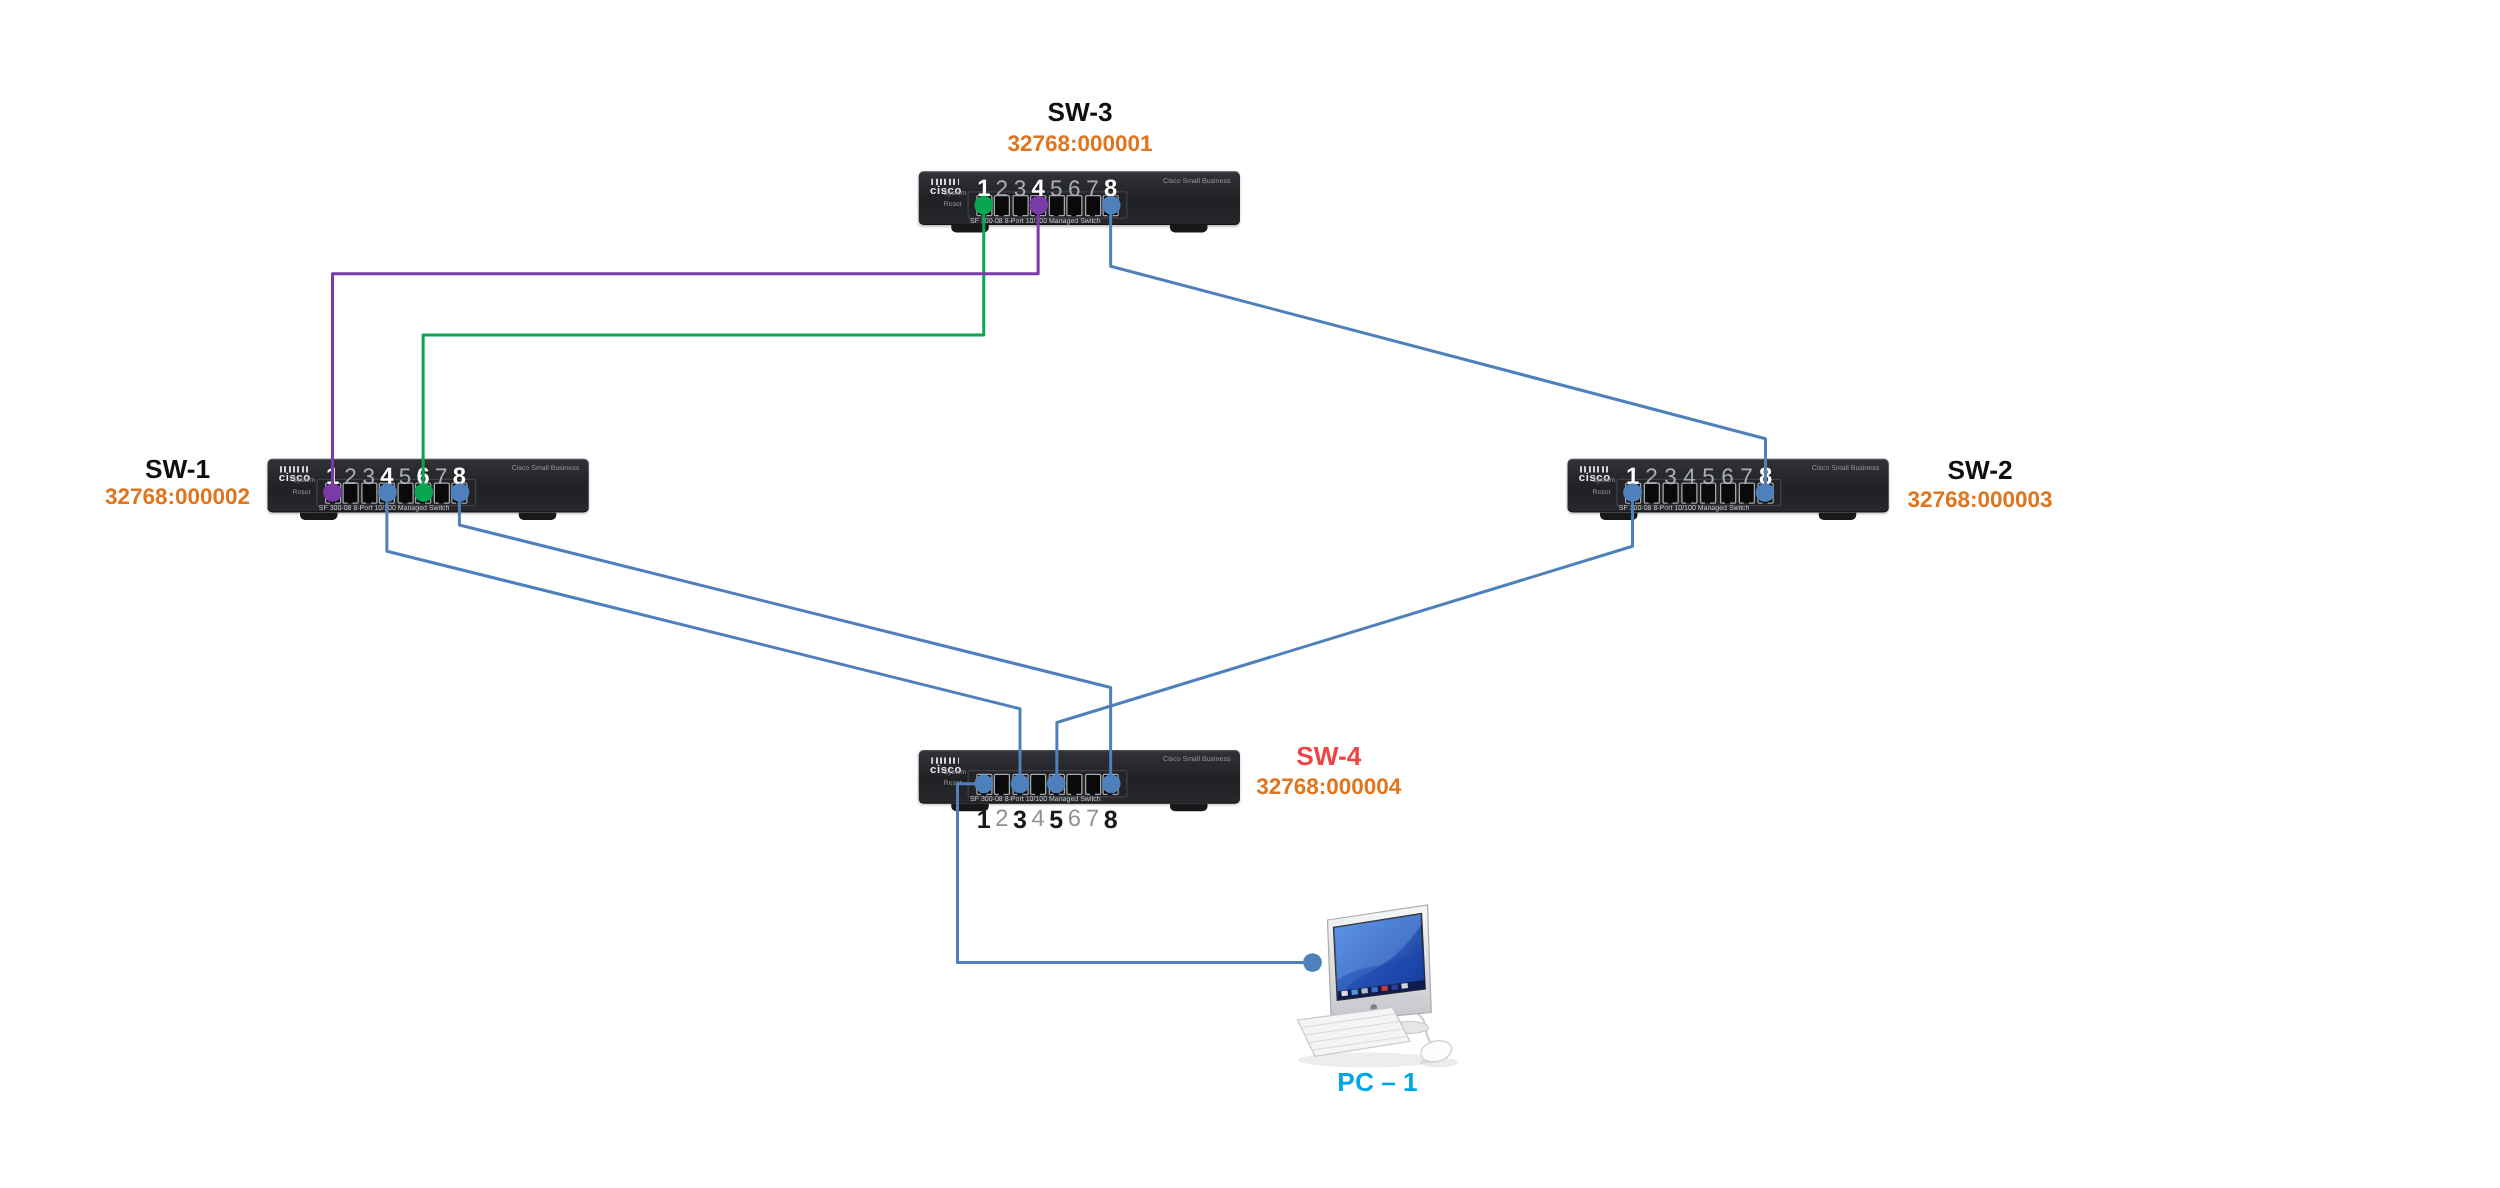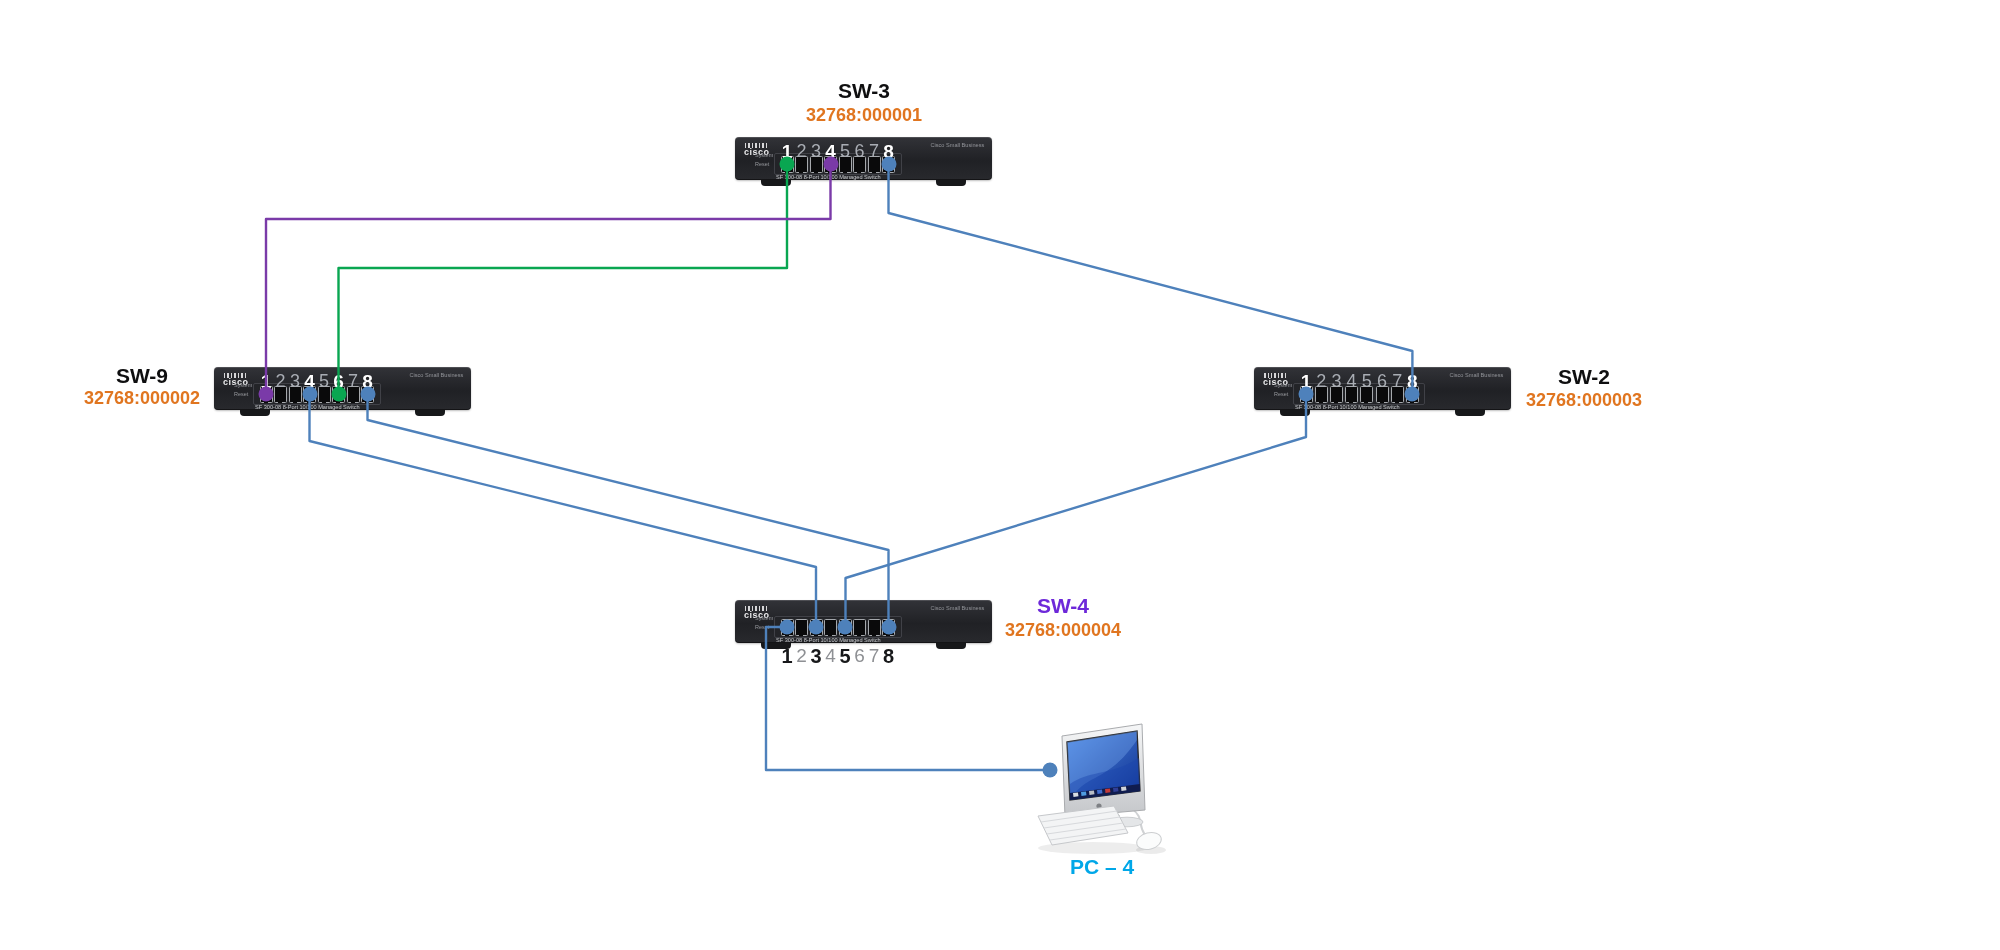--- a/index.html
+++ b/index.html
@@ -114,21 +114,21 @@
     <g stroke="#d7d9dc" stroke-width="1">
       <line x1="26" y1="122" x2="102" y2="111"></line>
       <line x1="29" y1="128" x2="105" y2="117"></line>
       <line x1="32" y1="134" x2="108" y2="123"></line>
       <line x1="35" y1="140" x2="111" y2="129"></line>
     </g>
 
     <ellipse cx="134" cy="141" rx="12.5" ry="8.2" fill="#fbfcfc" stroke="#ccced0" stroke-width="1" transform="rotate(-14 134 141)"></ellipse>
   </svg>
 
-  <div class="pc-label" id="pc-label" style="left: 1102px; top: 867px; color: rgb(0, 167, 232);">PC – 4</div>
+  <div class="pc-label" id="pc-label" style="left: 1102px; top: 867px; color: rgb(0, 167, 232);">PC – 1</div>
 
 <div class="sw" style="left: 735px; top: 137px; width: 257px; height: 43px;">
       <div class="sw-body"></div>
       <div class="foot" style="left: 26px;"></div>
       <div class="foot" style="left: 201px;"></div>
       <div class="brand">
         <div class="brand-bars"></div>
         <div class="brand-text">cisco</div>
       </div>
       <div class="tagline">Cisco Small Business</div>
@@ -178,21 +178,21 @@
       <div class="jack" style="left: 103.5px; top: 19px;"></div>
       <div class="num dim-dark" style="left: 110px; top: 5px;">5</div>
       <div class="jack" style="left: 118px; top: 19px;"></div>
       <div class="num on-dark" style="left: 124.5px; top: 5px;">6</div>
       <div class="jack" style="left: 132.5px; top: 19px;"></div>
       <div class="num dim-dark" style="left: 139px; top: 5px;">7</div>
       <div class="jack" style="left: 147px; top: 19px;"></div>
       <div class="num on-dark" style="left: 153.5px; top: 5px;">8</div>
       <div class="caption" style="left: 41px; top: 37px;">SF 300-08  8-Port 10/100 Managed Switch</div>
     </div>
-    <div class="sw-name" style="left: 142px; top: 376px; color: rgb(15, 15, 16);">SW-9</div>
+    <div class="sw-name" style="left: 142px; top: 376px; color: rgb(15, 15, 16);">SW-1</div>
     <div class="sw-bid" style="left: 142px; top: 398px; color: rgb(224, 117, 31);">32768:000002</div>
     <div class="sw" style="left: 1254px; top: 367px; width: 257px; height: 43px;">
       <div class="sw-body"></div>
       <div class="foot" style="left: 26px;"></div>
       <div class="foot" style="left: 201px;"></div>
       <div class="brand">
         <div class="brand-bars"></div>
         <div class="brand-text">cisco</div>
       </div>
       <div class="tagline">Cisco Small Business</div>
@@ -242,15 +242,15 @@
       <div class="jack" style="left: 103.5px; top: 19px;"></div>
       <div class="num on-light" style="left: 110px; top: 46px;">5</div>
       <div class="jack" style="left: 118px; top: 19px;"></div>
       <div class="num dim-light" style="left: 124.5px; top: 46px;">6</div>
       <div class="jack" style="left: 132.5px; top: 19px;"></div>
       <div class="num dim-light" style="left: 139px; top: 46px;">7</div>
       <div class="jack" style="left: 147px; top: 19px;"></div>
       <div class="num on-light" style="left: 153.5px; top: 46px;">8</div>
       <div class="caption" style="left: 41px; top: 37px;">SF 300-08  8-Port 10/100 Managed Switch</div>
     </div>
-    <div class="sw-name" style="left: 1063px; top: 606px; color: #6d28d9;">SW-4</div>
+    <div class="sw-name" style="left: 1063px; top: 606px; color: #ef4444;">SW-4</div>
     <div class="sw-bid" style="left: 1063px; top: 630px; color: rgb(224, 117, 31);">32768:000004</div>
   </div>
 
 </body></html>

